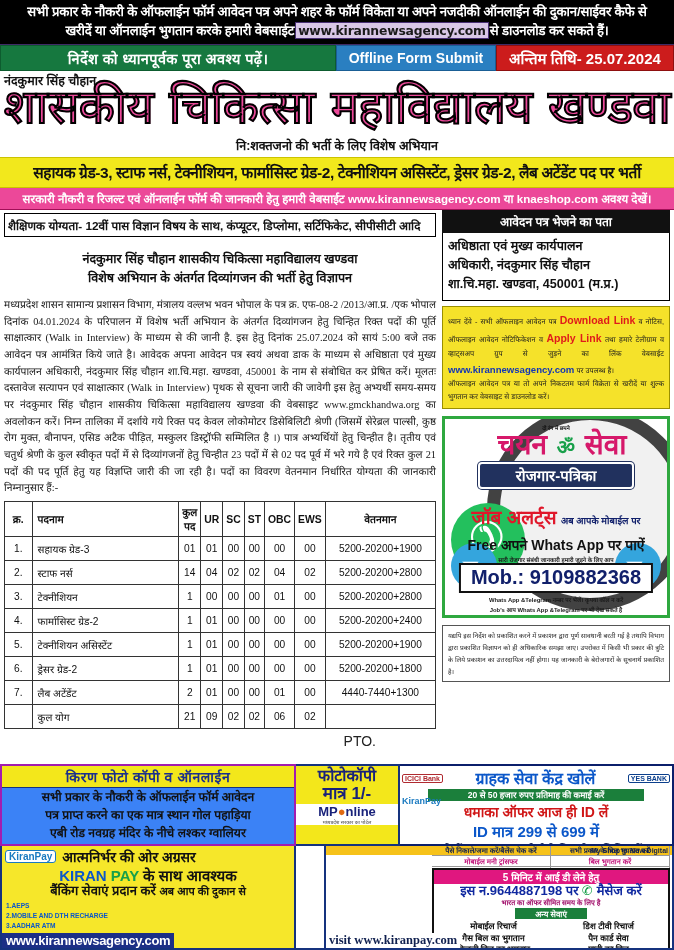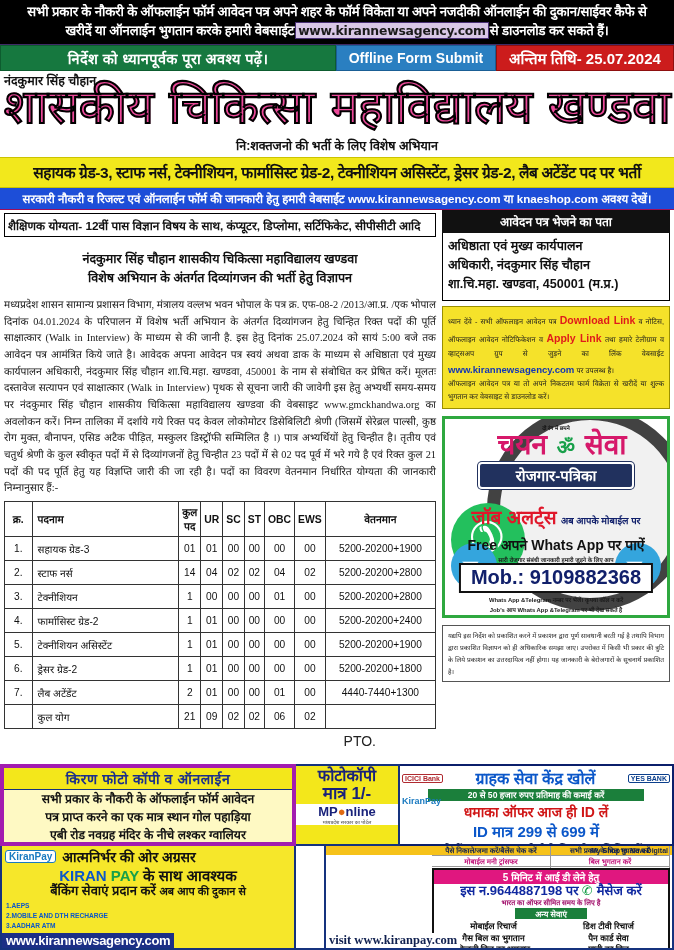--- a/index.html
+++ b/index.html
@@ -48,21 +48,21 @@
   }
   .mast-sub{font-size:12.5px;font-weight:bold;margin:6px 0 3px 0;}
 
   
   .yellow-strip{
     background:#f2e81c;border-top:1px solid #cbc300;border-bottom:1px solid #cbc300;
     text-align:center;font-weight:bold;font-size:15.5px;padding:3px 2px 4px 2px;
     letter-spacing:-0.4px;white-space:nowrap;overflow:hidden;
   }
   .pink-strip{
-    background:#1d4ed8;color:#fff;text-align:center;font-weight:bold;
+    background:#ec4899;color:#fff;text-align:center;font-weight:bold;
     font-size:11.6px;padding:3px 2px;white-space:nowrap;overflow:hidden;
     border-bottom:1px solid #a10e57;
   }
 
   
   .body-cols{display:flex;align-items:flex-start;}
   .col-left{width:440px;box-sizing:border-box;padding:0 4px;}
   .col-right{width:234px;box-sizing:border-box;padding:0 4px 0 2px;}
 
   .qual-line{
@@ -166,21 +166,21 @@
   table.jobs td.post,table.jobs th.post{text-align:left;padding-left:5px;}
   table.jobs th.post{text-align:left;}
   table.jobs .colname{width:152px;}
   table.jobs .colpay{width:110px;}
   .pto{text-align:right;font-size:14px;padding:4px 60px 2px 0;color:#222;}
 
   
   .bottom-wrap{position:absolute;left:0;right:0;bottom:0;height:186px;}
   .bot-row1{display:flex;height:82px;}
   .b-kiranphoto{
-    flex:0 0 296px;border:4px solid #a21caf;box-sizing:border-box;background:#fef9c3;
+    flex:0 0 296px;border:2px solid #a21caf;box-sizing:border-box;background:#3b82f6;
   }
   .b-kiranphoto .hdr{
     background:#f3e71b;color:#1a2f8c;text-align:center;font-weight:bold;font-size:14px;
     letter-spacing:.6px;border-bottom:1px solid #15327e;padding:1px 0;
   }
   .b-kiranphoto .ln{
     text-align:center;font-weight:bold;font-size:12.2px;line-height:1.33;color:#111;
     padding:1px 2px;
   }
   .b-photocopy{

